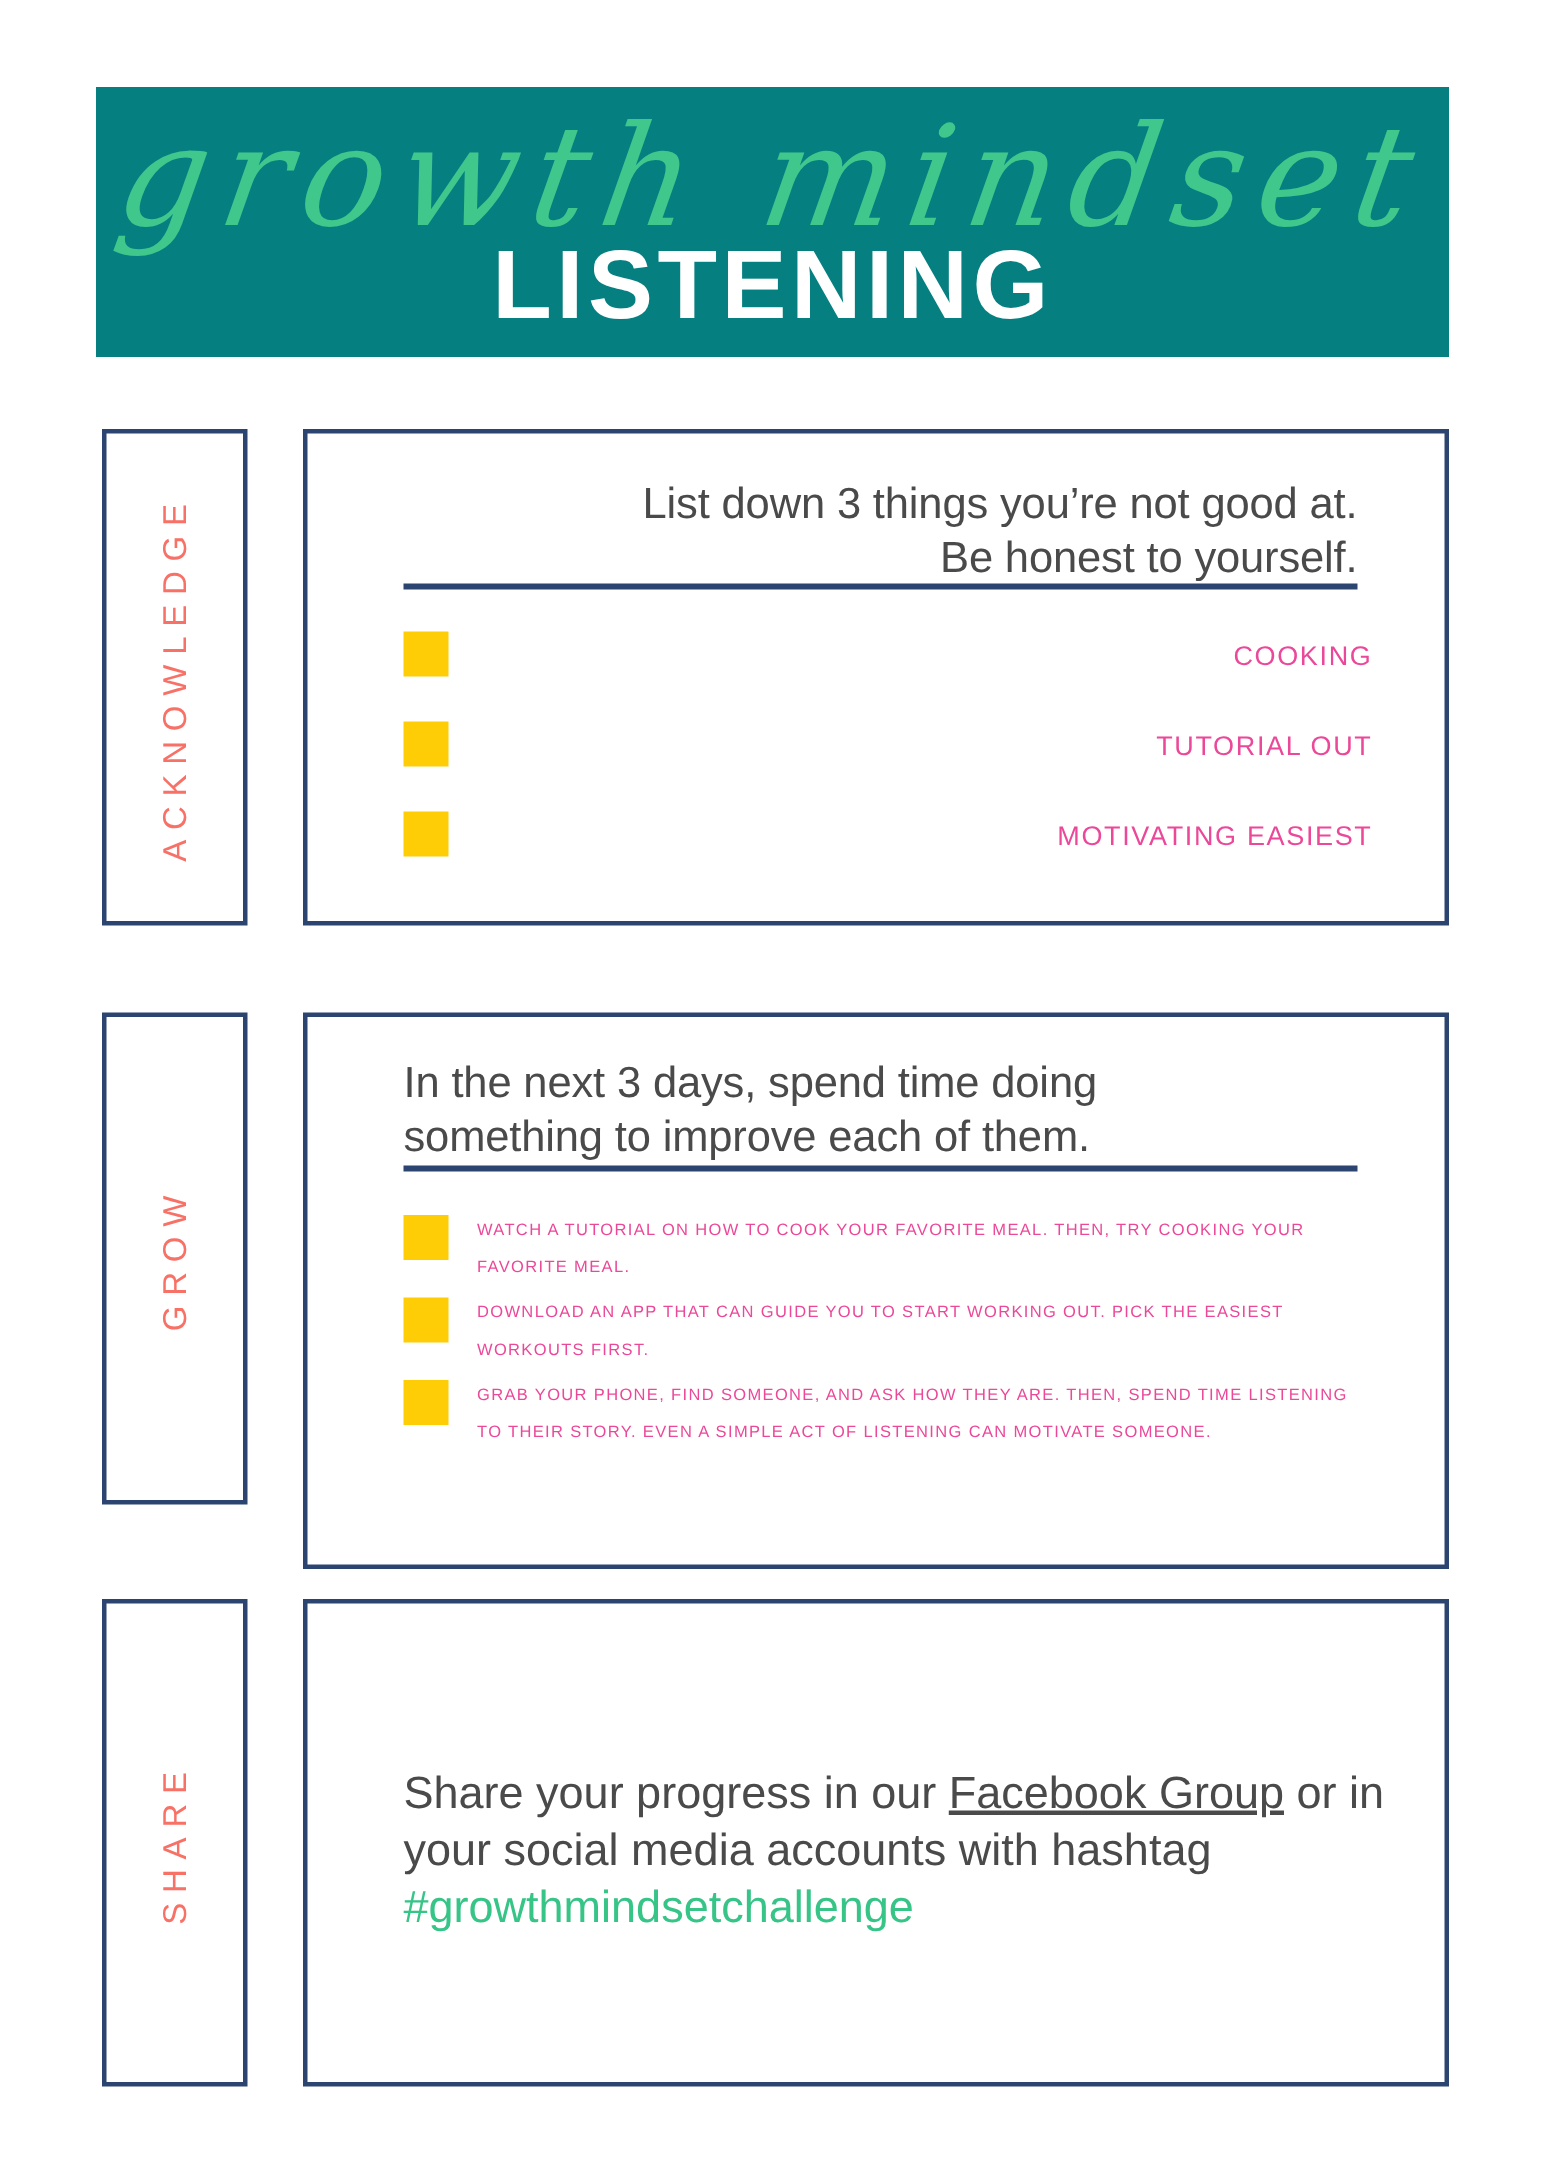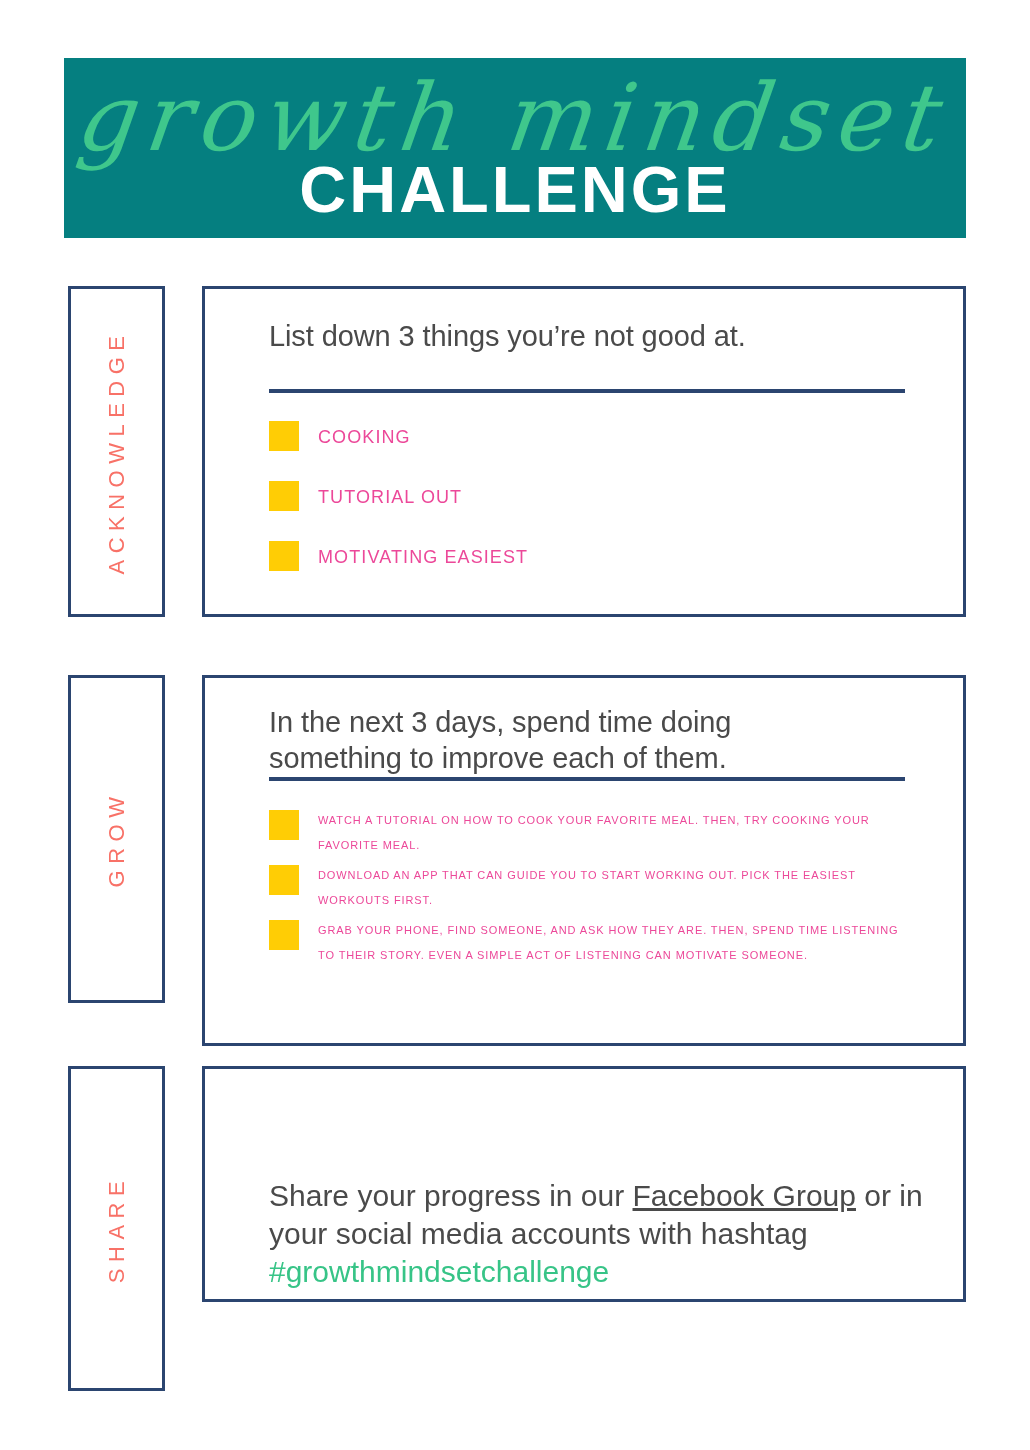--- a/index.html
+++ b/index.html
@@ -172,31 +172,32 @@
     color: #37C487;
   }
 </style>
 </head>
 <body>
 
 <div class="page">
 
   <div class="banner">
     <div class="banner-script">growth mindset</div>
-    <div class="banner-main">CHALLENGE</div>
+    <div class="banner-main">LISTENING</div>
   </div>
 
   <div class="section s1" style="top:286px; height:331px;">
     <div class="label-box" style="height:331px;">
       <div class="label-text">ACKNOWLEDGE</div>
     </div>
-    <div class="content-box" style="height:331px;">
+    <div class="content-box" style="height:331px;text-align:right;">
 
       <div class="prompt" style="top:29px;">
         <div>List down 3 things you’re not good at.</div>
+        <div>Be honest to yourself.</div>
       </div>
 
       <div class="rule" style="top:100px;"></div>
 
       <div class="item" style="top:132px;">
         <div class="chk"></div>
         <div class="item-text">COOKING</div>
       </div>
 
       <div class="item" style="top:192px;">
@@ -240,18 +241,18 @@
         <div class="item-text">GRAB YOUR PHONE, FIND SOMEONE, AND ASK HOW THEY ARE. THEN, SPEND TIME LISTENING TO THEIR STORY. EVEN A SIMPLE ACT OF LISTENING CAN MOTIVATE SOMEONE.</div>
       </div>
 
     </div>
   </div>
 
   <div class="section s3" style="top:1066px; height:325px;">
     <div class="label-box" style="height:325px;">
       <div class="label-text">SHARE</div>
     </div>
-    <div class="content-box" style="height:236px;">
+    <div class="content-box" style="height:325px;">
       <div class="share-text"><span>Share your progress in our </span><a class="share-link" href="#">Facebook Group</a><span> or in your social media accounts with hashtag </span><span class="hashtag">#growthmindsetchallenge</span></div>
     </div>
   </div>
 
 </div>
 
 </body></html>

